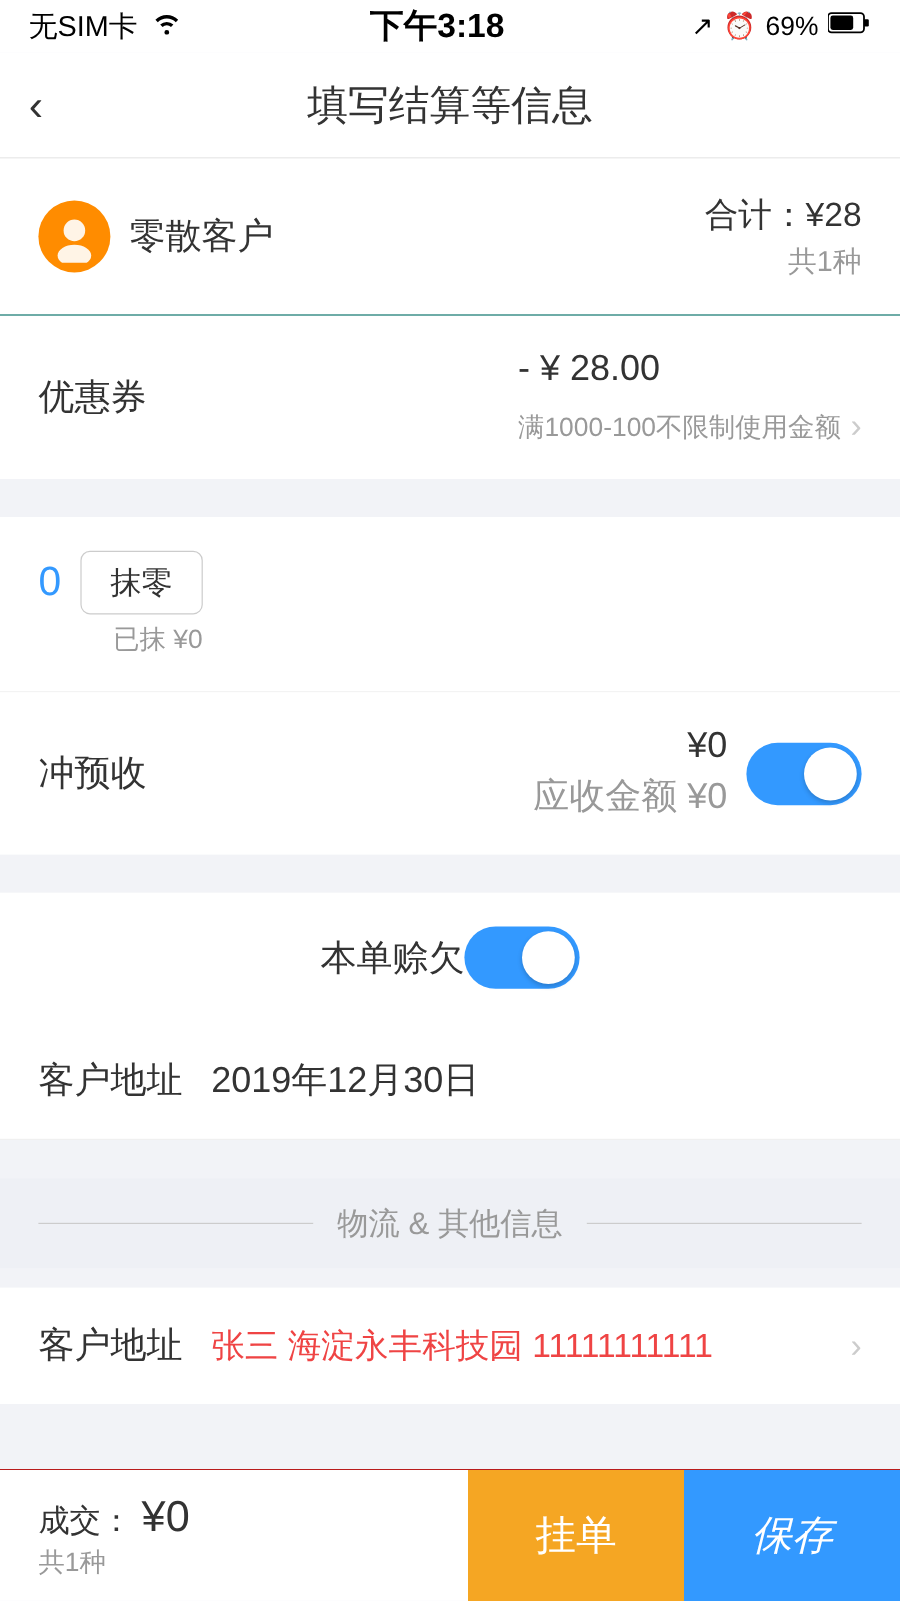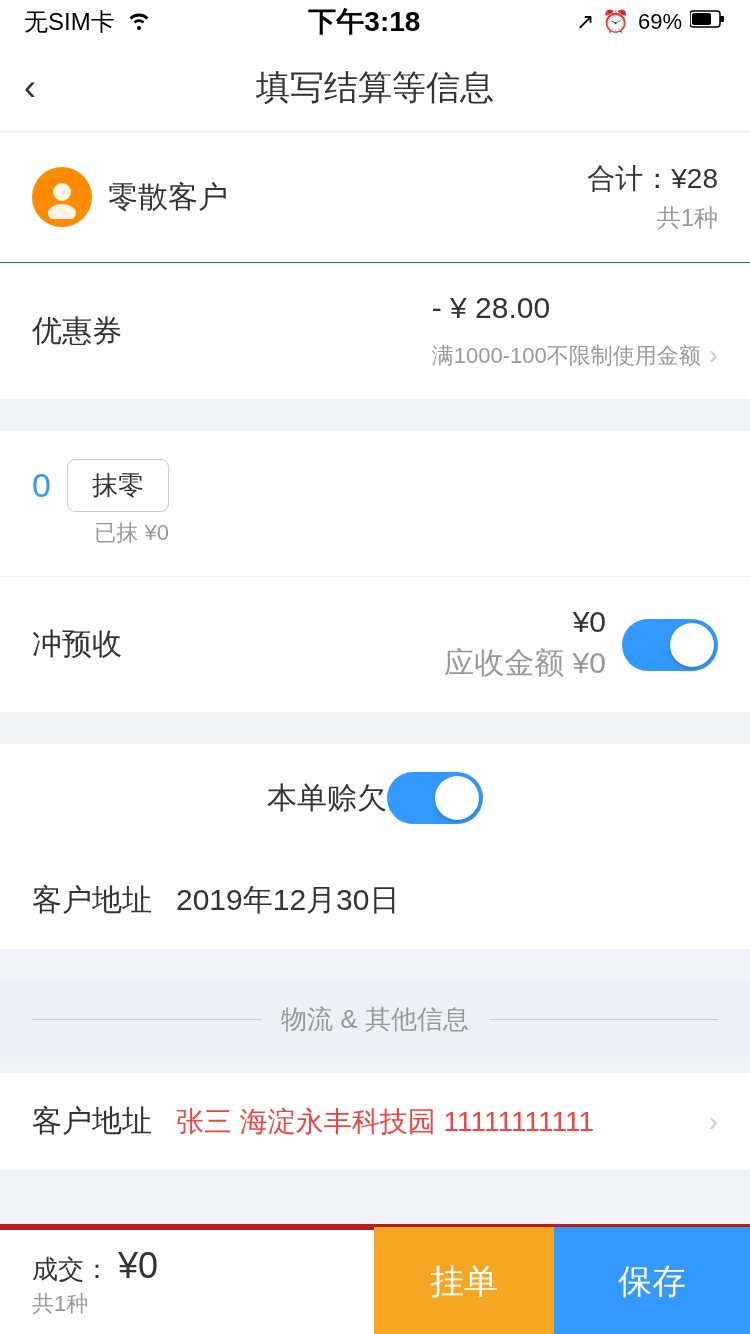--- a/index.html
+++ b/index.html
@@ -219,50 +219,51 @@
     
     .bottom-bar {
       position: fixed;
       bottom: 0;
       left: 0;
       width: 750px;
       height: 110px;
       background: #fff;
       display: flex;
       align-items: center;
-      border-top: 6px solid #b91c1c;
+      border-top: 1px solid #b91c1c;
     }
     .bottom-left {
       flex: 1;
       padding: 0 32px;
     }
     .bottom-transaction { font-size: 26px; color: #333; }
     .bottom-amount { font-size: 36px; color: #333; font-weight: 500; }
     .bottom-count { font-size: 22px; color: #999; margin-top: 2px; }
     .btn-hold {
       width: 180px;
       height: 110px;
       background: #f5a623;
       color: #fff;
       font-size: 34px;
       display: flex;
       align-items: center;
       justify-content: center;
       cursor: pointer;
     }
     .btn-save {
-      width: 196px;
+      width: 180px;
       height: 110px;
       background: #3399ff;
       color: #fff;
       font-size: 34px;
       display: flex;
       align-items: center;
       justify-content: center;
       cursor: pointer;
+      font-style: italic;
     }
   </style>
 </head>
 <body>
 
 <div class="status-bar">
   <div class="status-left">
     <span>无SIM卡</span>
     <span>
       <svg width="28" height="20" viewBox="0 0 28 20">

